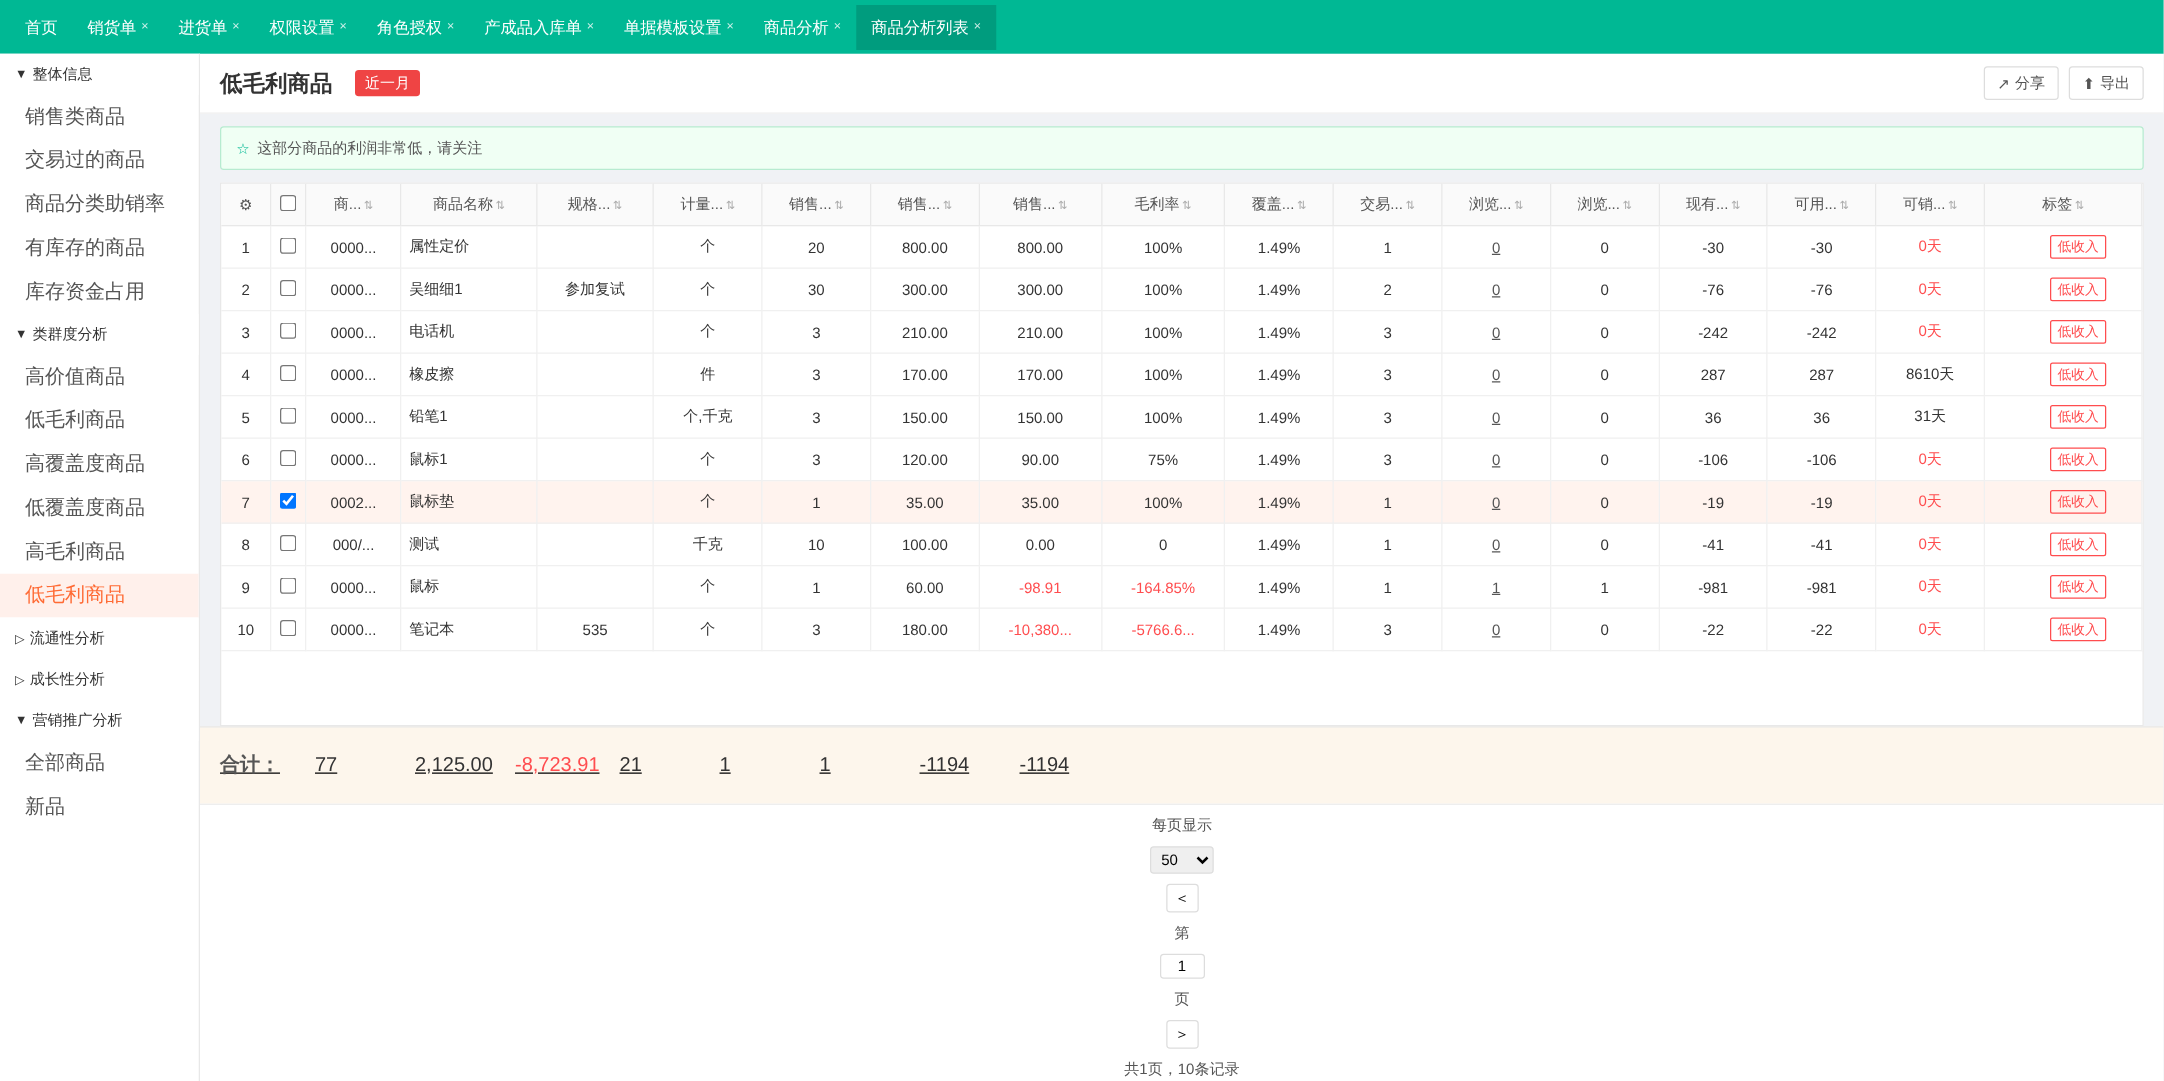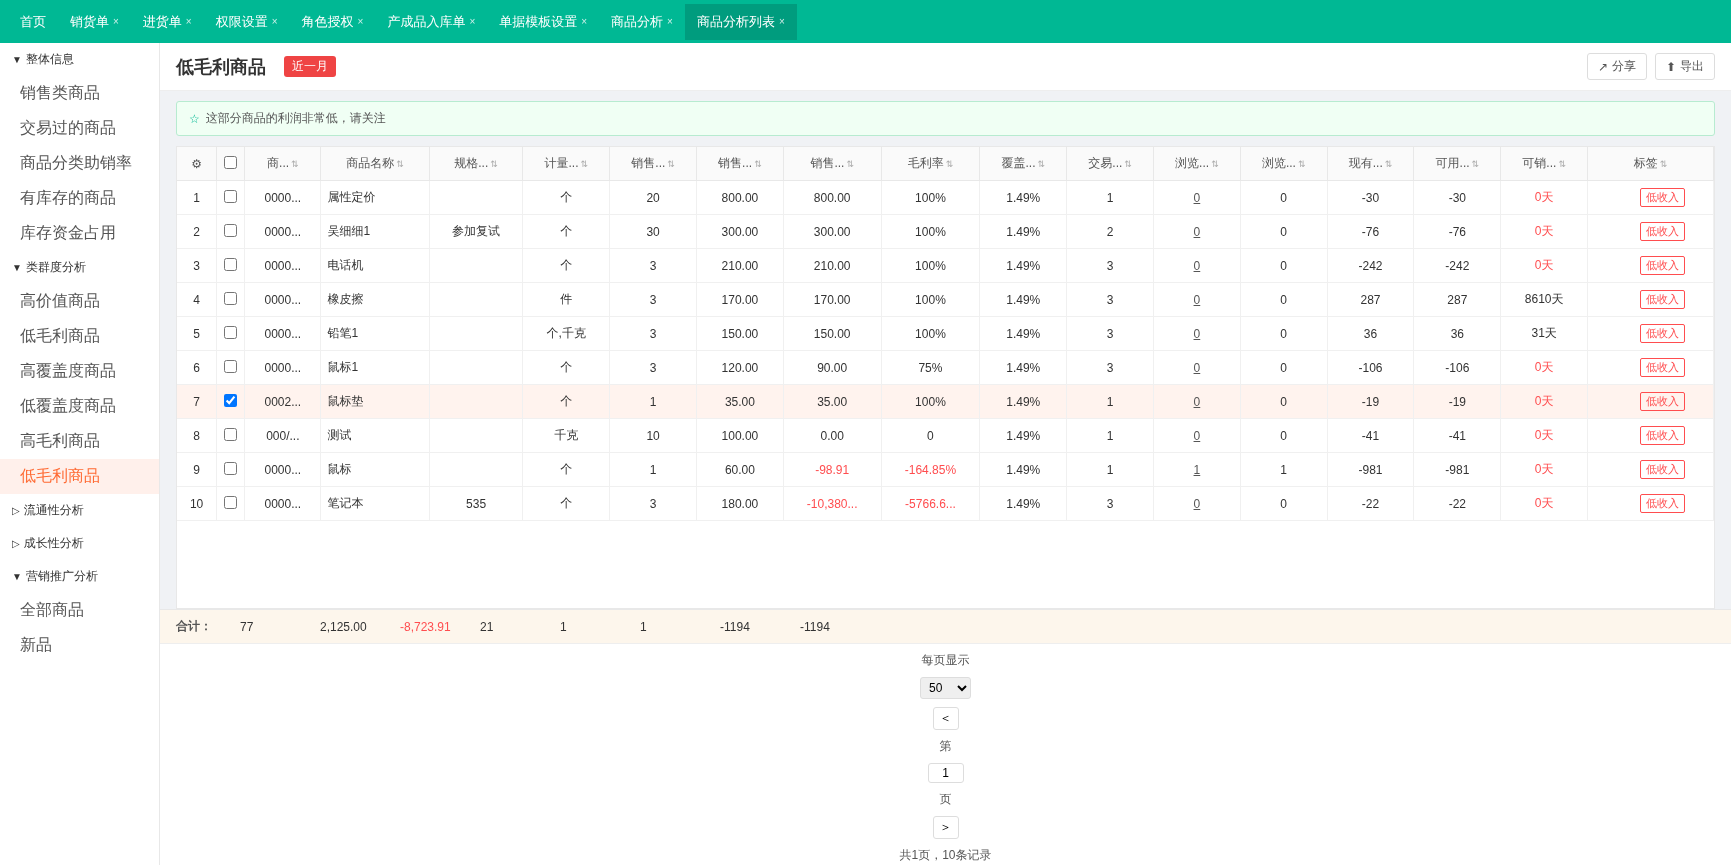--- a/index.html
+++ b/index.html
@@ -159,22 +159,23 @@
       margin-left: 24px;
     }
     .tag-low-income { color: #ff4d4f; border: 1px solid #ff4d4f; }
 
     
     .footer-total {
       background: #fdf6ec;
       border-top: 1px solid #e8e8e8;
       display: flex;
       align-items: center;
-      padding: 8px 16px;
-      font-size: 12px;
+      padding: 20px 16px;
+      font-size: 16px;
+      text-decoration: underline;
     }
     .footer-total .label { color: #555; font-weight: bold; margin-right: 20px; }
     .footer-total .vals { display: flex; gap: 0; }
     .footer-total .val-item {
       padding: 0 8px;
       color: #333;
       min-width: 80px;
       text-align: left;
     }
 

